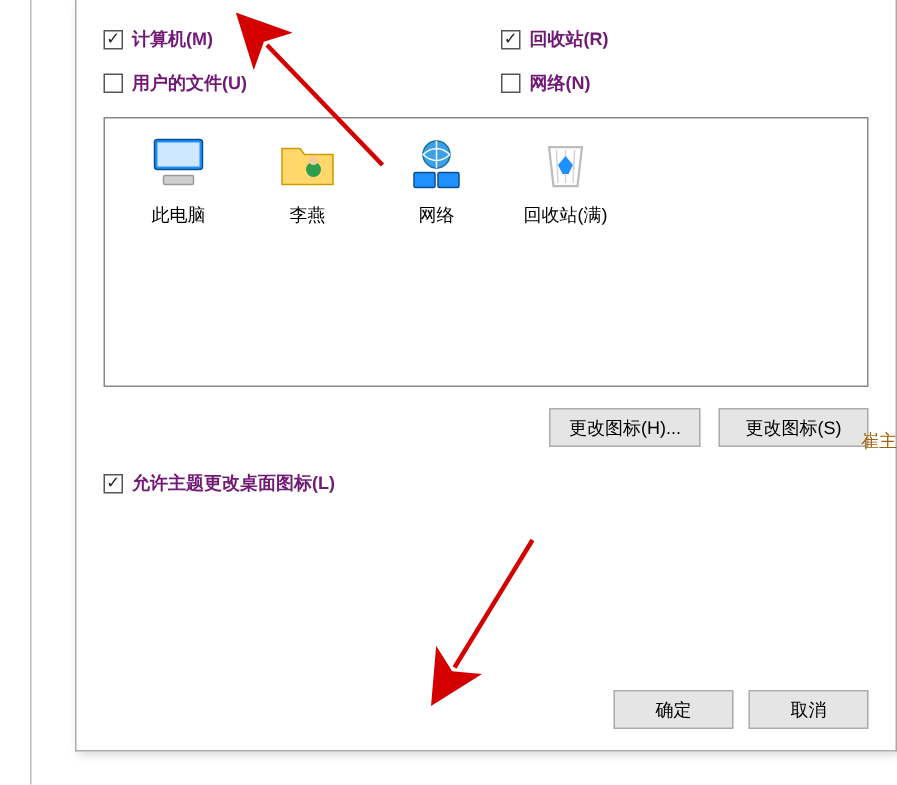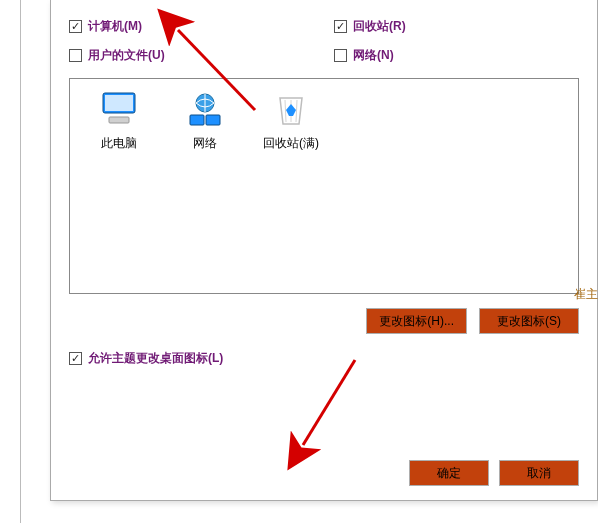--- a/index.html
+++ b/index.html
@@ -55,21 +55,21 @@
     display: inline-flex;
     align-items: center;
     justify-content: center;
     font-size: 11px;
     line-height: 1;
     color: #222;
   }
   .clabel { color: #701a75; font-weight: bold; }
   .icon-panel {
     border: 1px solid #888;
-    height: 216px;
+    height: 180px;
     background: #fff;
     padding: 10px 6px;
     overflow: hidden;
   }
   .icon-row {
     display: flex;
     flex-direction: row;
     gap: 0;
   }
   .icon-cell {
@@ -83,21 +83,21 @@
   .middle-buttons {
     display: flex;
     justify-content: flex-end;
     gap: 12px;
     margin-top: 14px;
   }
   .btn {
     min-width: 100px;
     height: 26px;
     border: 1px solid #adadad;
-    background: #c2410c;
+    background: #e5e5e5;
     font-size: 12px;
     display: inline-flex;
     align-items: center;
     justify-content: center;
     padding: 0 12px;
     cursor: default;
   }
   .lower-check {
     margin-top: 16px;
     display: flex;
@@ -160,20 +160,30 @@
     <div class="icon-row">
       <div class="icon-cell">
         <span class="ico">
           <svg width="40" height="36" viewBox="0 0 40 36">
             <rect x="4" y="2" width="32" height="20" rx="2" fill="#1e90ff" stroke="#0b4e8a"></rect>
             <rect x="6" y="4" width="28" height="16" fill="#cfe8ff"></rect>
             <rect x="10" y="26" width="20" height="6" rx="1" fill="#d0d0d0" stroke="#999"></rect>
           </svg>
         </span>
         <span class="icon-cap">此电脑</span>
+      </div>
+      <div class="icon-cell">
+        <span class="ico">
+          <svg width="40" height="36" viewBox="0 0 40 36">
+            <path d="M3 10 L3 32 L37 32 L37 12 L18 12 L15 8 L3 8 Z" fill="#ffd76a" stroke="#cc9a00"></path>
+            <circle cx="24" cy="22" r="5" fill="#2e9d4d"></circle>
+            <circle cx="24" cy="16" r="3" fill="#f7c89a"></circle>
+          </svg>
+        </span>
+        <span class="icon-cap">李燕</span>
       </div>
       <div class="icon-cell">
         <span class="ico">
           <svg width="40" height="36" viewBox="0 0 40 36">
             <circle cx="20" cy="12" r="9" fill="#3aa0e8" stroke="#1d6fa5"></circle>
             <path d="M11 12 Q20 4 29 12 M11 12 Q20 20 29 12 M20 3 L20 21" stroke="#fff" stroke-width="1" fill="none"></path>
             <rect x="5" y="24" width="14" height="10" rx="1" fill="#1e90ff" stroke="#0b4e8a"></rect>
             <rect x="21" y="24" width="14" height="10" rx="1" fill="#1e90ff" stroke="#0b4e8a"></rect>
           </svg>
         </span>

